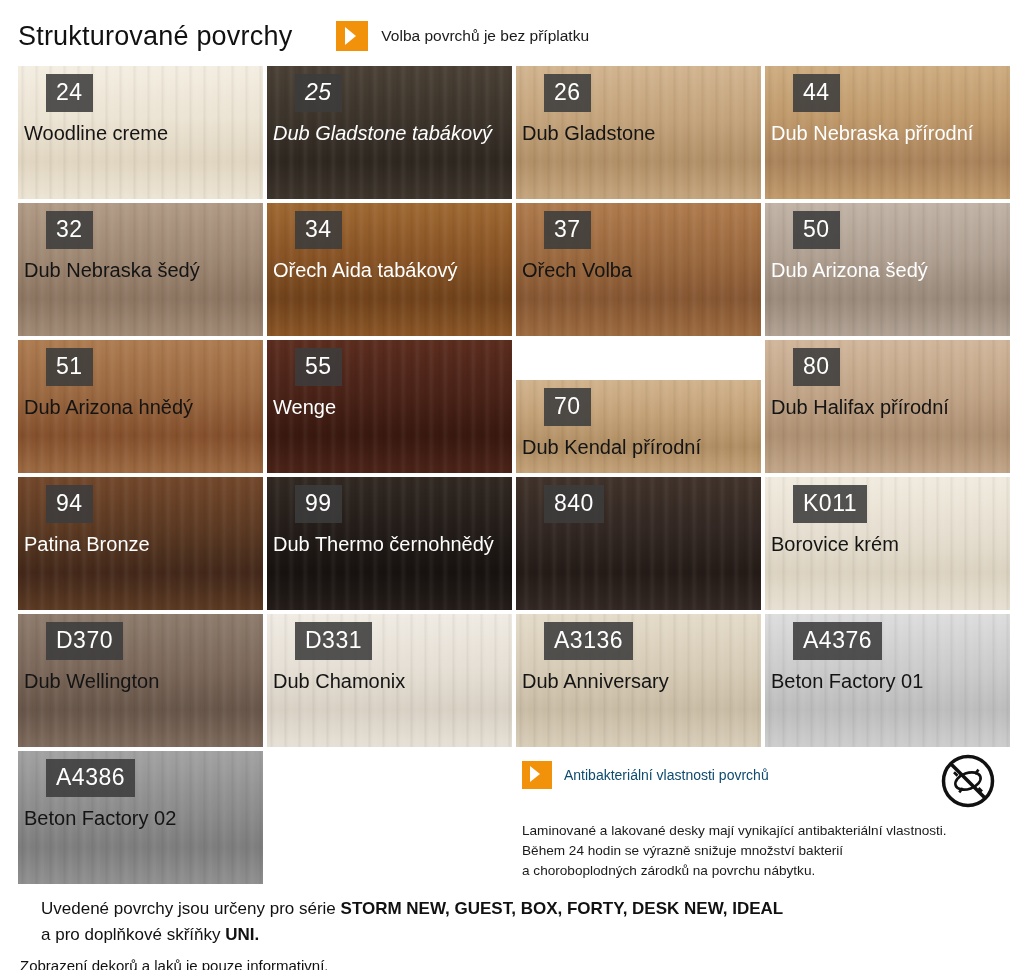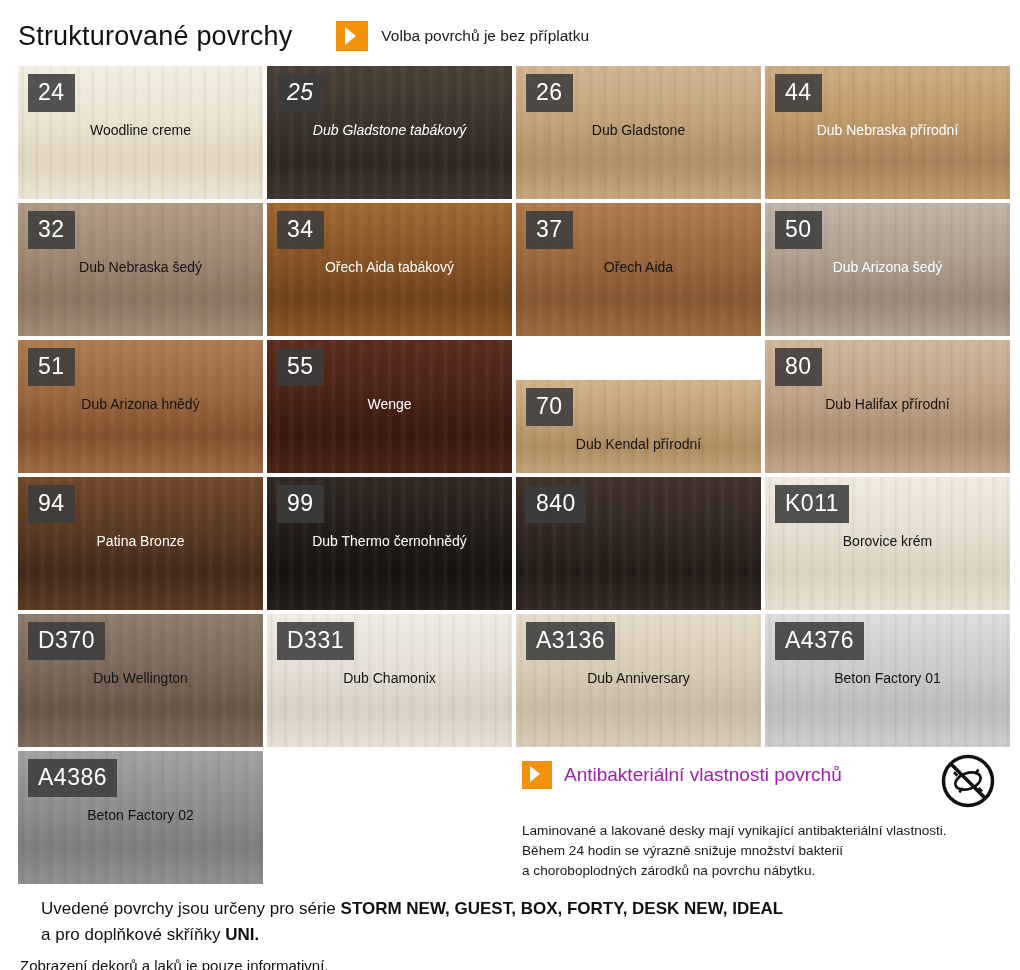--- a/index.html
+++ b/index.html
@@ -71,36 +71,35 @@
     column-gap: 4px;
     row-gap: 4px;
   }
   .swatch {
     position: relative;
     overflow: hidden;
     background-color: #ccc;
   }
   .swatch .code {
     position: absolute;
-    left: 10px;
+    left: 28px;
     top: 8px;
     background: rgba(60,60,60,0.88);
     color: #ffffff;
     font-size: 23px;
     line-height: 1;
     padding: 7px 10px 8px 10px;
     letter-spacing: 0.5px;
   }
   .swatch .name {
     position: absolute;
     left: 0;
     right: 0;
     top: 56px;
-    text-align: center;
-    font-size: 14px;
+    font-size: 20px;
     color: #141414;
     padding: 0 6px;
   }
   .swatch .name.light {
     color: #ffffff;
   }
   .swatch .grain {
     position: absolute;
     inset: 0;
     pointer-events: none;
@@ -124,22 +123,22 @@
     margin-right: 12px;
   }
   .anti-head .flag-icon:after {
     left: 8px;
     top: 5px;
     border-top-width: 8.5px;
     border-bottom-width: 8.5px;
     border-left-width: 10px;
   }
   .anti-title {
-    font-size: 19px;
-    color: #a21caf;
+    font-size: 14px;
+    color: #0c4a6e;
     white-space: nowrap;
   }
   .anti-body {
     margin-top: 32px;
     font-size: 13.6px;
     line-height: 1.47;
     color: #1a1a1a;
     max-width: 455px;
   }
   .anti-badge {
@@ -208,21 +207,21 @@
         <div class="name">Dub Nebraska šedý</div>
       </div>
       <div class="swatch" style="background-color: rgb(138, 85, 38);">
         <div class="grain" style="background-image: repeating-linear-gradient(90deg, rgba(0, 0, 0, 0) 0px, rgba(0, 0, 0, 0) 3px, rgba(0, 0, 0, 0.055) 4px, rgba(0, 0, 0, 0) 7px, rgba(255, 255, 255, 0.05) 10px, rgba(0, 0, 0, 0) 14px), linear-gradient(rgb(160, 106, 51) 0%, rgb(138, 85, 38) 38%, rgb(111, 66, 27) 72%, rgb(138, 85, 38) 100%); opacity: 0.95;"></div>
         <div class="code">34</div>
         <div class="name light">Ořech Aida tabákový</div>
       </div>
       <div class="swatch" style="background-color: rgb(156, 106, 63);">
         <div class="grain" style="background-image: repeating-linear-gradient(90deg, rgba(0, 0, 0, 0) 0px, rgba(0, 0, 0, 0) 3px, rgba(0, 0, 0, 0.055) 4px, rgba(0, 0, 0, 0) 7px, rgba(255, 255, 255, 0.05) 10px, rgba(0, 0, 0, 0) 14px), linear-gradient(rgb(176, 124, 79) 0%, rgb(156, 106, 63) 38%, rgb(133, 86, 50) 72%, rgb(156, 106, 63) 100%); opacity: 0.95;"></div>
         <div class="code">37</div>
-        <div class="name">Ořech Aida</div>
+        <div class="name">Ořech Volba</div>
       </div>
       <div class="swatch" style="background-color: rgb(176, 161, 147);">
         <div class="grain" style="background-image: repeating-linear-gradient(90deg, rgba(0, 0, 0, 0) 0px, rgba(0, 0, 0, 0) 3px, rgba(0, 0, 0, 0.055) 4px, rgba(0, 0, 0, 0) 7px, rgba(255, 255, 255, 0.05) 10px, rgba(0, 0, 0, 0) 14px), linear-gradient(rgb(194, 180, 166) 0%, rgb(176, 161, 147) 38%, rgb(152, 136, 121) 72%, rgb(176, 161, 147) 100%); opacity: 0.95;"></div>
         <div class="code">50</div>
         <div class="name light">Dub Arizona šedý</div>
       </div>
       <div class="swatch" style="background-color: rgb(156, 106, 66);">
         <div class="grain" style="background-image: repeating-linear-gradient(90deg, rgba(0, 0, 0, 0) 0px, rgba(0, 0, 0, 0) 3px, rgba(0, 0, 0, 0.055) 4px, rgba(0, 0, 0, 0) 7px, rgba(255, 255, 255, 0.05) 10px, rgba(0, 0, 0, 0) 14px), linear-gradient(rgb(174, 125, 82) 0%, rgb(156, 106, 66) 38%, rgb(131, 79, 44) 72%, rgb(156, 106, 66) 100%); opacity: 0.95;"></div>
         <div class="code">51</div>
         <div class="name">Dub Arizona hnědý</div>

